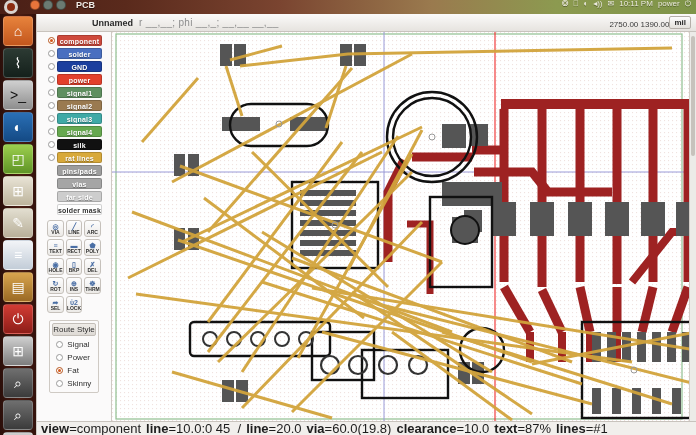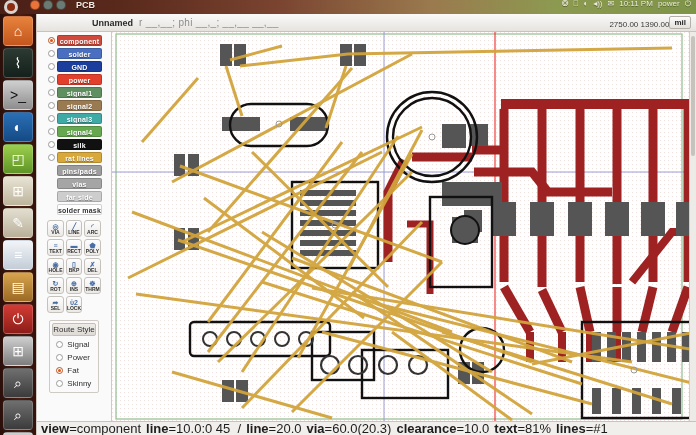--- a/index.html
+++ b/index.html
@@ -591,18 +591,18 @@
       <div class="vscroll">
         <div class="thumb"></div>
       </div>
     </div>
   </div>
 
   <div id="status-bar">
       <span class="sb-seg"><b>view</b>=<span>component</span></span>
       <span class="sb-seg"><b>line</b>=<span>10.0:0 45_/</span></span>
       <span class="sb-seg"><b>line</b>=<span>20.0</span></span>
-      <span class="sb-seg"><b>via</b>=<span>60.0(20.3)</span></span>
+      <span class="sb-seg"><b>via</b>=<span>60.0(19.8)</span></span>
       <span class="sb-seg"><b>clearance</b>=<span>10.0</span></span>
-      <span class="sb-seg"><b>text</b>=<span>81%</span></span>
+      <span class="sb-seg"><b>text</b>=<span>87%</span></span>
       <span class="sb-seg"><b>lines</b>=<span>#1</span></span>
     </div>
 </div>
 
 </body></html>

